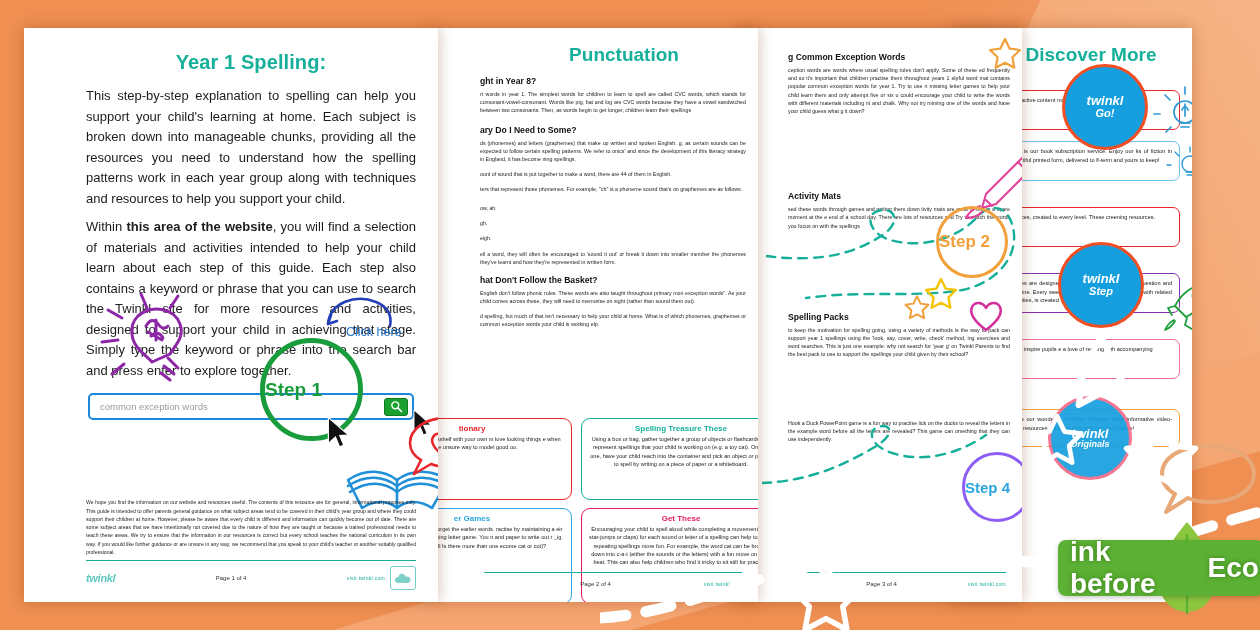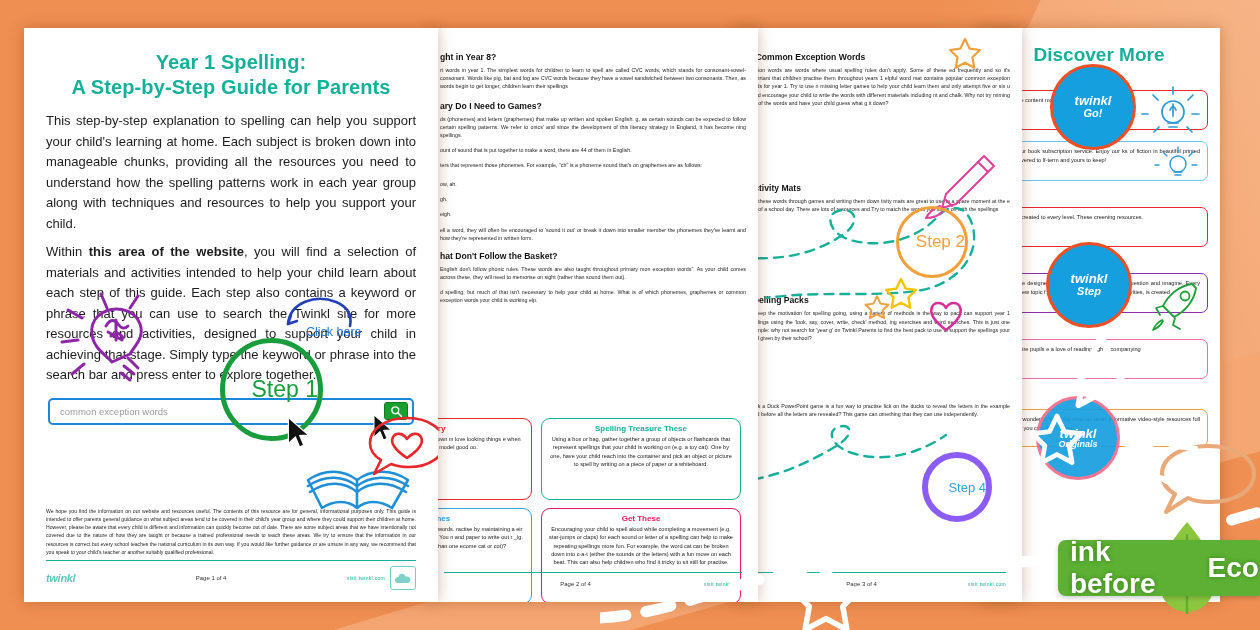--- a/index.html
+++ b/index.html
@@ -33,24 +33,25 @@
   .glowpanel{
     position:absolute; right:0; top:0; width:330px; height:630px;
     background:linear-gradient(90deg, rgba(246,177,132,.0), rgba(247,185,142,.55));
   }
 
   
   .sheet{
     position:absolute; top:28px; background:#ffffff;
     box-shadow: 0 0 14px rgba(120,50,10,.33);
     overflow:hidden;
+    padding-left:40px;
   }
   .sheet-inner{ position:relative; width:100%; height:100%; padding:18px 16px 0 16px; }
 
-  #page4{ left:978px;  top:28px; width:242px; height:574px; z-index:1;}
+  #page4{ left:950px;  top:28px; width:242px; height:574px; z-index:1;}
   #page3{ left:736px;  top:28px; width:286px; height:574px; z-index:2;}
   #page2{ left:428px;  top:28px; width:330px; height:574px; z-index:3;}
   #page1{ left:24px;   top:28px; width:414px; height:574px; z-index:4;}
 
   h1.doc-title{
     color:#16b09a; font-size:20px; font-weight:bold; text-align:center;
     line-height:1.25; margin-bottom:11px; letter-spacing:.1px;
   }
   h1.doc-title .l2{ display:block; }
   h1.sec-title{
@@ -78,29 +79,29 @@
     display:flex; align-items:center; justify-content:center;
     border:1px solid #0d7b22;
   }
   .searchbtn svg{ display:block; }
 
   .cursor{ position:absolute; pointer-events:none; }
 
   
   .stepcircle{
     position:absolute; border-radius:50%;
-    display:flex; align-items:center; justify-content:flex-end;
-    background:transparent; font-weight:normal;
+    display:flex; align-items:center; justify-content:flex-start;
+    background:transparent; font-weight:bold;
   }
   #step1{ left:196px; top:310px; width:103px; height:103px;
-          border:5px solid #189c3c; color:#189c3c; font-size:23px; z-index:5;}
+          border:5px solid #189c3c; color:#189c3c; font-size:19px; z-index:5;}
   #step2{ left:160px; top:178px; width:72px; height:72px;
           border:3px solid #f2a03c; color:#f2a03c; font-size:17px; }
   #step4{ left:186px; top:424px; width:70px; height:70px;
-          border:6px solid #8b5cf6; color:#2ba6df; font-size:13px; }
+          border:3px solid #8b5cf6; color:#2ba6df; font-size:15px; }
 
   .clickhere{
     position:absolute; left:282px; top:297px; color:#2277d4;
     font-size:12.5px; font-weight:normal; z-index:6;
   }
 
   
   .boxes{ position:absolute; left:-96px; top:390px; width:420px; }
   .boxrow{ display:flex; gap:9px; margin-bottom:8px; }
   .abox{
@@ -301,25 +302,26 @@
       <div class="footer">
         <span class="twinkl-logo" style="opacity:0">t</span>
         <span class="pagenum">Page 3 of 4</span>
         <span class="visit">visit twinkl.com</span>
       </div>
     </div>
   </div>
 
   <div class="sheet" id="page2">
     <div class="sheet-inner" style="padding:16px 12px 0 12px;">
+      <h1 class="sec-title" style="margin-left:22px;">Punctuation</h1>
 
       <h2 class="sub">ght in Year 8?</h2>
       <p class="tiny-p">rt words in year 1. The simplest words for children to learn to spell are called CVC words, which stands for consonant-vowel-consonant. Words like pig, bat and log are CVC words because they have a vowel sandwiched between two consonants. Then, as words begin to get longer, children learn their spellings</p>
 
-      <h2 class="sub" style="margin-top:10px;">ary Do I Need to Games?</h2>
+      <h2 class="sub" style="margin-top:10px;">ary Do I Need to Some?</h2>
       <p class="tiny-p">ds (phonemes) and letters (graphemes) that make up written and spoken English. g, as certain sounds can be expected to follow certain spelling patterns. We refer to onics' and since the development of this literacy strategy in England, it has become ning spellings.</p>
       <p class="tiny-p" style="margin-top:7px;">ount of sound that is put together to make a word, there are 44 of them in English.</p>
       <p class="tiny-p" style="margin-top:7px;">ters that represent those phonemes. For example, "ch" is a phoneme sound that's on graphemes are as follows:</p>
 
       <p class="tiny-p" style="margin-top:10px;">ow, ah.</p>
       <p class="tiny-p" style="margin-top:7px;">gh.</p>
       <p class="tiny-p" style="margin-top:7px;">eigh.</p>
 
       <p class="tiny-p" style="margin-top:8px;">ell a word, they will often be encouraged to 'sound it out' or break it down into smaller member the phonemes they've learnt and how they're represented in written form.</p>
       <h2 class="sub">hat Don't Follow the Basket?</h2>
@@ -354,21 +356,20 @@
         <span class="pagenum">Page 2 of 4</span>
         <span class="visit">visit twinkl.com</span>
       </div>
     </div>
   </div>
 
   <div class="sheet" id="page1">
     <div class="sheet-inner" style="padding:22px 22px 0 22px;">
       <h1 class="doc-title">
         <span>Year 1 Spelling:</span>
-        <span class="l2">A Step-by-Step Guide for Parents</span>
       </h1>
 
       <p class="body-p">This step-by-step explanation to spelling can help you support your child's learning at home. Each subject is broken down into manageable chunks, providing all the resources you need to understand how the spelling patterns work in each year group along with techniques and resources to help you support your child.</p>
 
       <p class="body-p">
         <span>Within </span><b>this area of the website</b><span>, you will find a selection of materials and activities intended to help your child learn about each step of this guide. Each step also contains a keyword or phrase that you can use to search the Twinkl site for more resources and activities, designed to support your child in achieving that stage. Simply type the keyword or phrase into the search bar and press enter to explore together.</span>
       </p>
 
       <div class="searchrow">
         <div class="searchbar">

